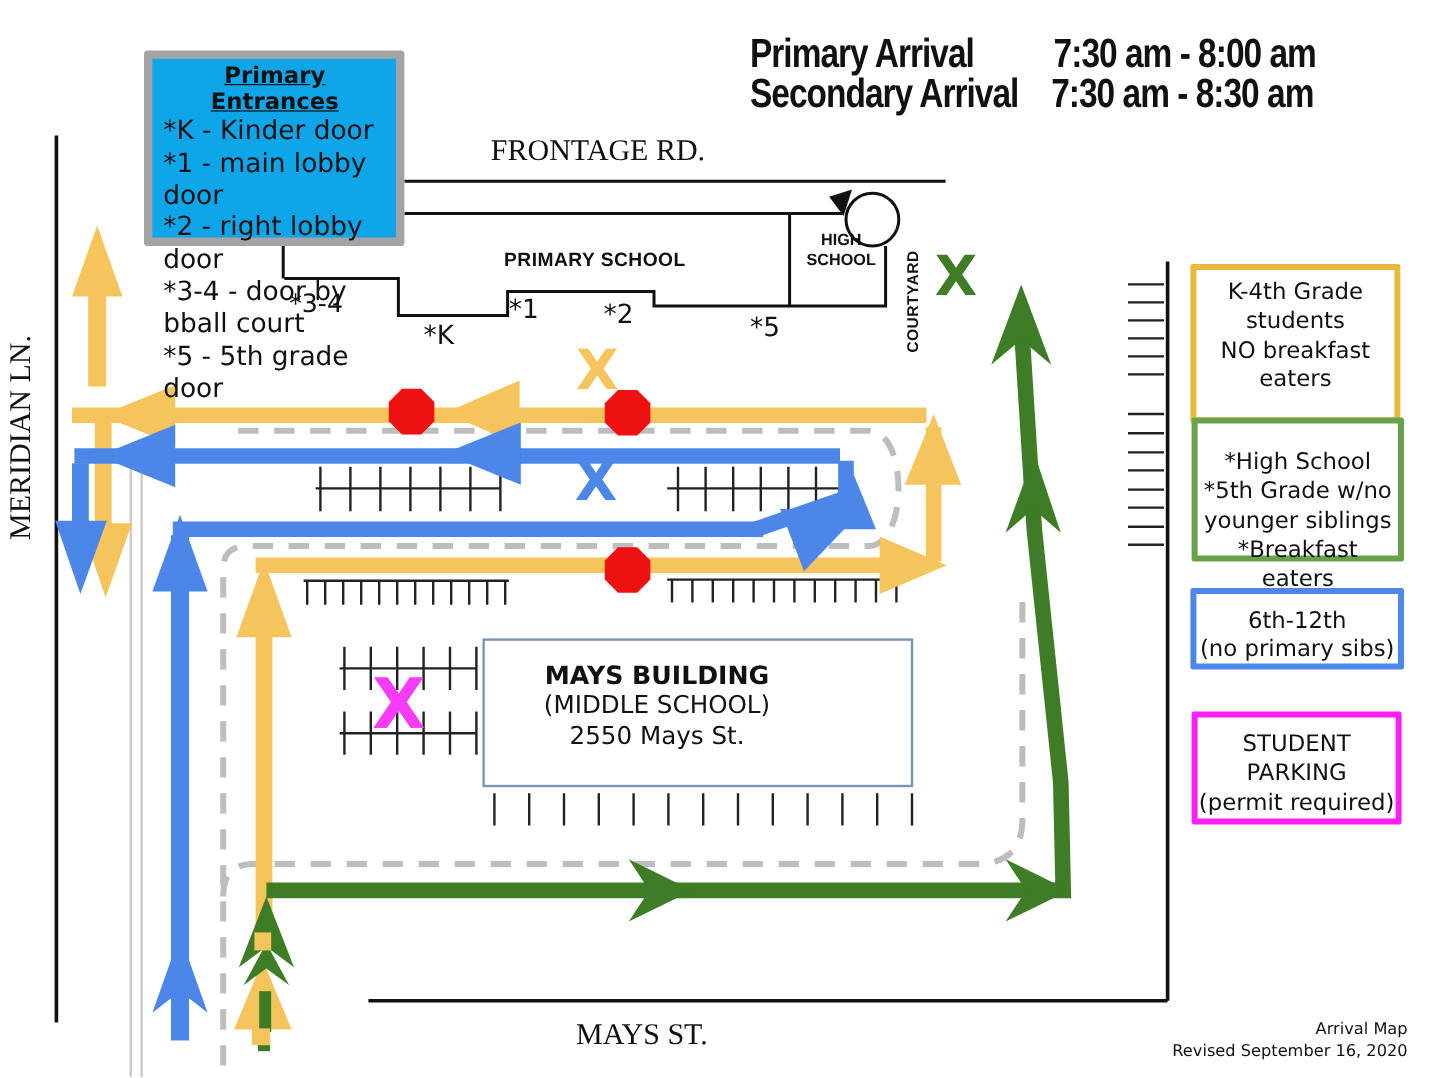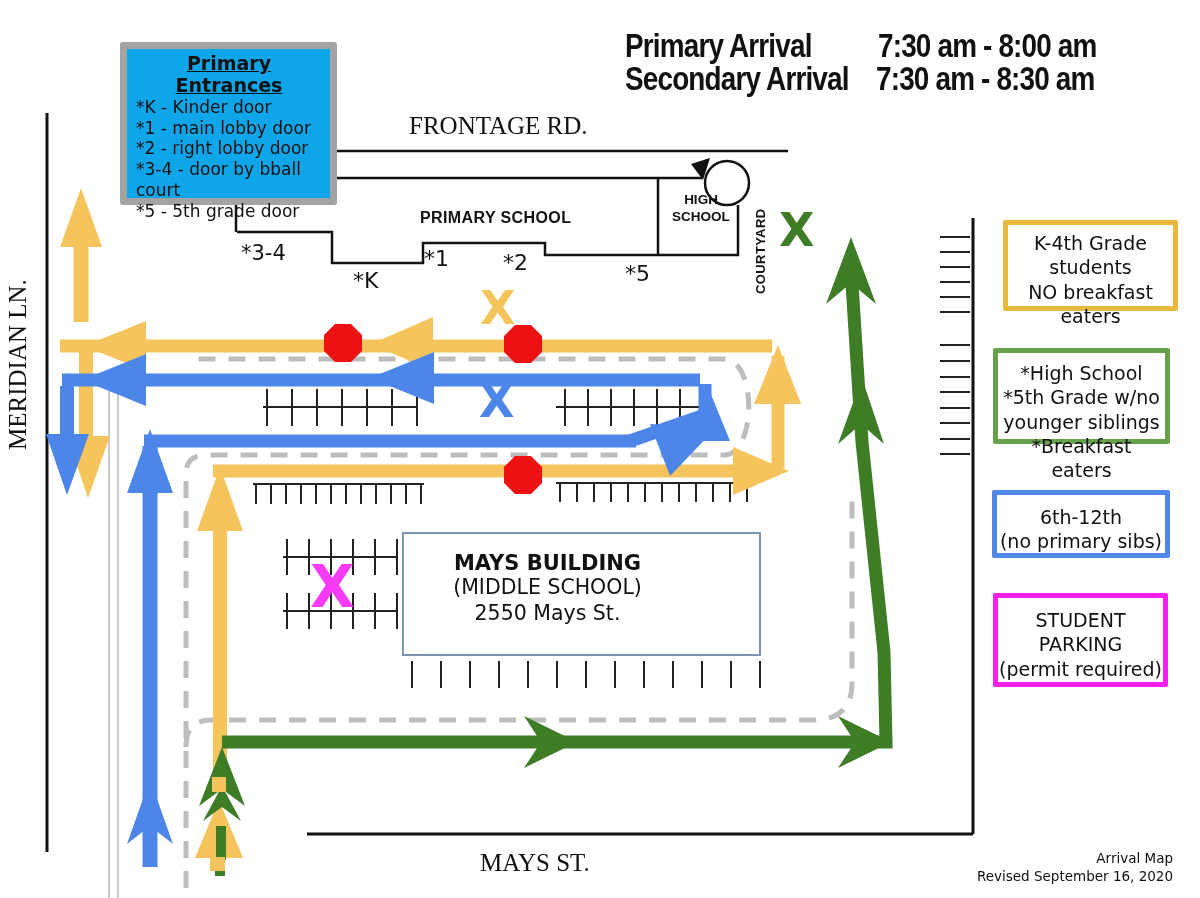--- a/index.html
+++ b/index.html
@@ -9,21 +9,21 @@
   .txt{position:absolute;z-index:2;white-space:nowrap;}
   .serif{font-family:"Liberation Serif","DejaVu Serif",serif;font-size:25px;}
   .impact{font-family:"Liberation Sans",sans-serif;font-weight:bold;font-size:34px;
           transform:scaleX(.82);transform-origin:0 0;letter-spacing:-1px;line-height:1;}
   .vtext{writing-mode:vertical-rl;transform:rotate(180deg);}
   .xmark{font-weight:bold;font-size:46px;line-height:1;z-index:3;}
   .entr-box{position:absolute;left:120px;top:42px;width:217px;height:163px;z-index:2;
             border:7px solid #a3a3a3;border-radius:3px;background:#0ea5e9;box-sizing:border-box;
             padding:3px 8px 0 9px;}
   .entr-title{font-size:19px;font-weight:bold;text-decoration:underline;text-align:center;margin-bottom:1px;}
-  .entr-item{font-size:17px;line-height:1.22;white-space:normal;}
+  .entr-item{font-size:22px;line-height:1.22;white-space:normal;}
   .lgbox{position:absolute;z-index:2;background:#fff;box-sizing:border-box;border:5px solid #000;
          border-radius:2px;text-align:center;font-size:19px;line-height:1.28;padding-top:6px;}
   .mays-text{position:absolute;left:403px;top:551px;width:289px;text-align:center;z-index:2;}
   .mays-text .l1{font-weight:bold;font-size:21px;}
   .mays-text .l2,.mays-text .l3{font-size:20.5px;line-height:1.25;text-align:center;}
   .footer{position:absolute;left:955px;top:849px;width:218px;text-align:right;
           font-size:13.5px;line-height:1.35;z-index:2;}
   .schoollbl{font-family:"Liberation Sans",sans-serif;font-weight:bold;}
 </style>
 </head>
@@ -160,27 +160,27 @@
   <div class="l1">MAYS BUILDING</div>
   <div class="l2">(MIDDLE SCHOOL)</div>
   <div class="l3">2550 Mays St.</div>
 </div>
 
 <div class="txt xmark" style="left: 480px; top: 285px; color: rgb(245, 196, 92);">X</div>
 <div class="txt xmark" style="left: 479px; top: 378px; color: rgb(76, 134, 232);">X</div>
 <div class="txt xmark" style="left: 779px; top: 207px; color: rgb(62, 124, 38);">X</div>
 <div class="txt xmark" style="left: 310px; top: 558px; font-size: 58px; color: rgb(247, 59, 247);">X</div>
 
-<div class="lgbox" style="left: 992px; top: 220px; width: 175px; height: 91px; border-color: rgb(233, 185, 61); margin-left: 11px;">
+<div class="lgbox" style="left: 992px; top: 220px; width: 175px; height: 133px; border-color: rgb(233, 185, 61);">
   <div>K-4th Grade</div>
   <div>students</div>
   <div>NO breakfast</div>
   <div>eaters</div>
 </div>
-<div class="lgbox" style="left: 993px; top: 348px; width: 177px; height: 96px; padding-top: 8px; border-color: rgb(103, 161, 75);">
+<div class="lgbox" style="left: 993px; top: 348px; width: 177px; height: 120px; padding-top: 20px; border-color: rgb(103, 161, 75);">
   <div>*High School</div>
   <div>*5th Grade w/no</div>
   <div>younger siblings</div>
   <div>*Breakfast</div>
   <div>eaters</div>
 </div>
 <div class="lgbox" style="left: 992px; top: 490px; width: 178px; height: 68px; padding-top: 10px; border-color: rgb(78, 135, 233);">
   <div>6th-12th</div>
   <div>(no primary sibs)</div>
 </div>

